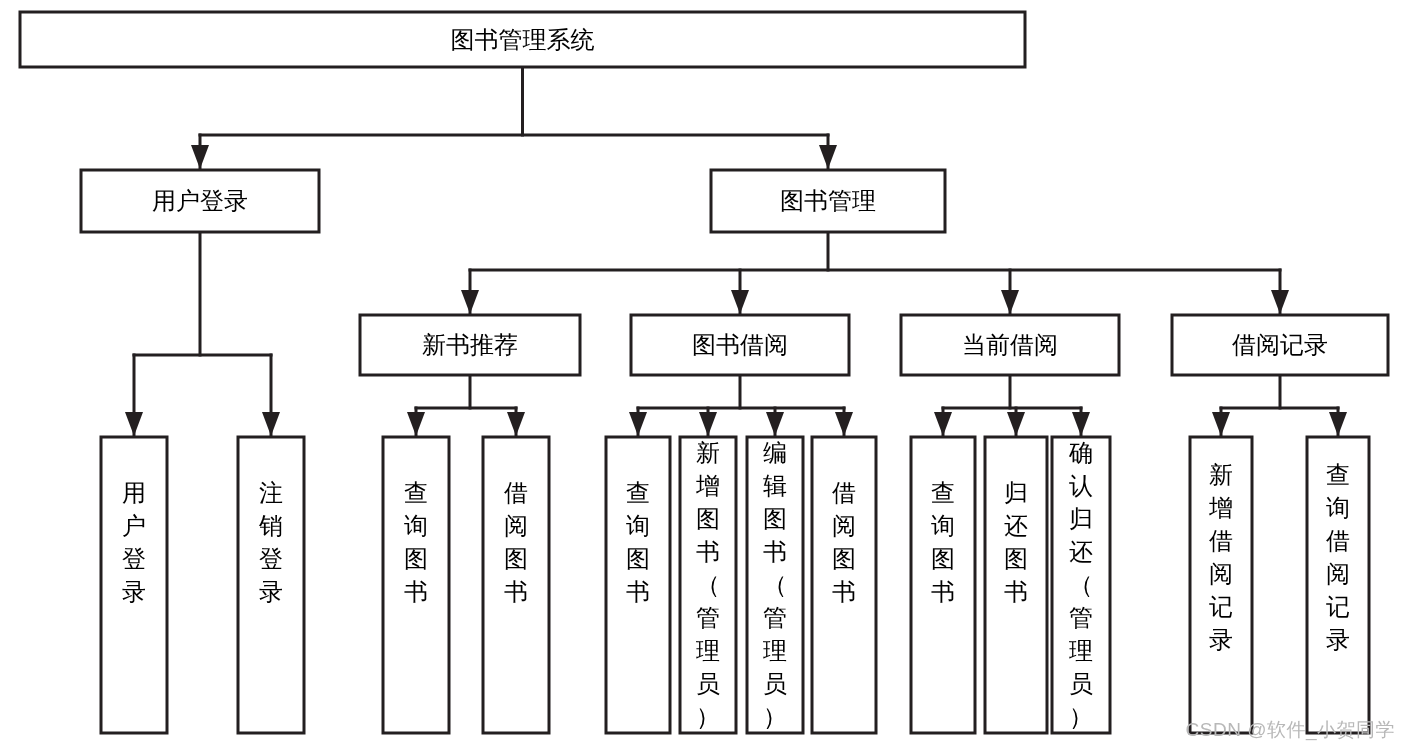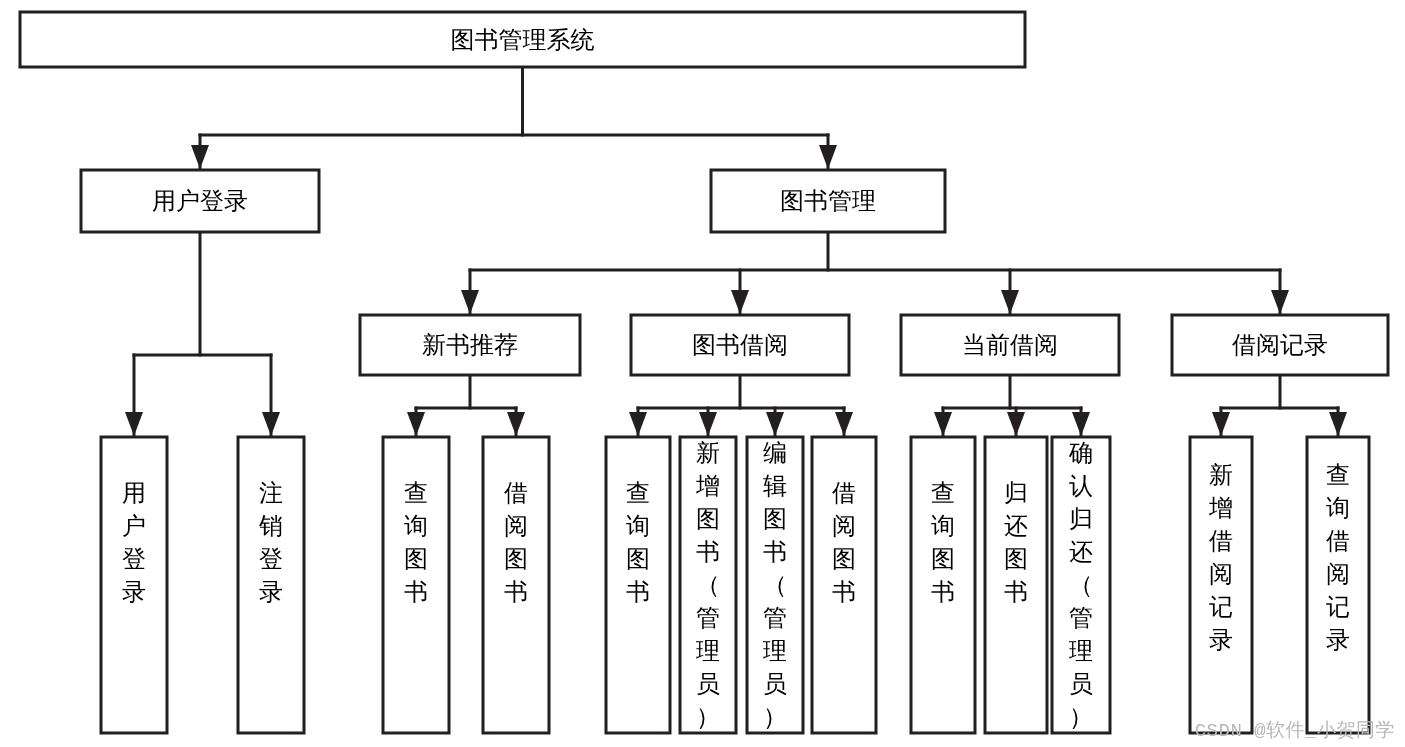--- a/index.html
+++ b/index.html
@@ -50,21 +50,21 @@
   .leaf-label {
     fill: #000000;
     font-family: "DejaVu Sans", "Liberation Sans", sans-serif;
     font-size: 24px;
     text-anchor: middle;
   }
   .watermark {
     position: absolute;
     right: 10px;
     bottom: 4px;
-    font-family: Liberation Mono, monospace;
+    font-family: Liberation Sans, sans-serif;
     font-size: 19px;
     color: #b8b8b8;
     white-space: nowrap;
     letter-spacing: 0.5px;
     margin-left: 20px;
   }
 </style>
 </head>
 <body>
 

